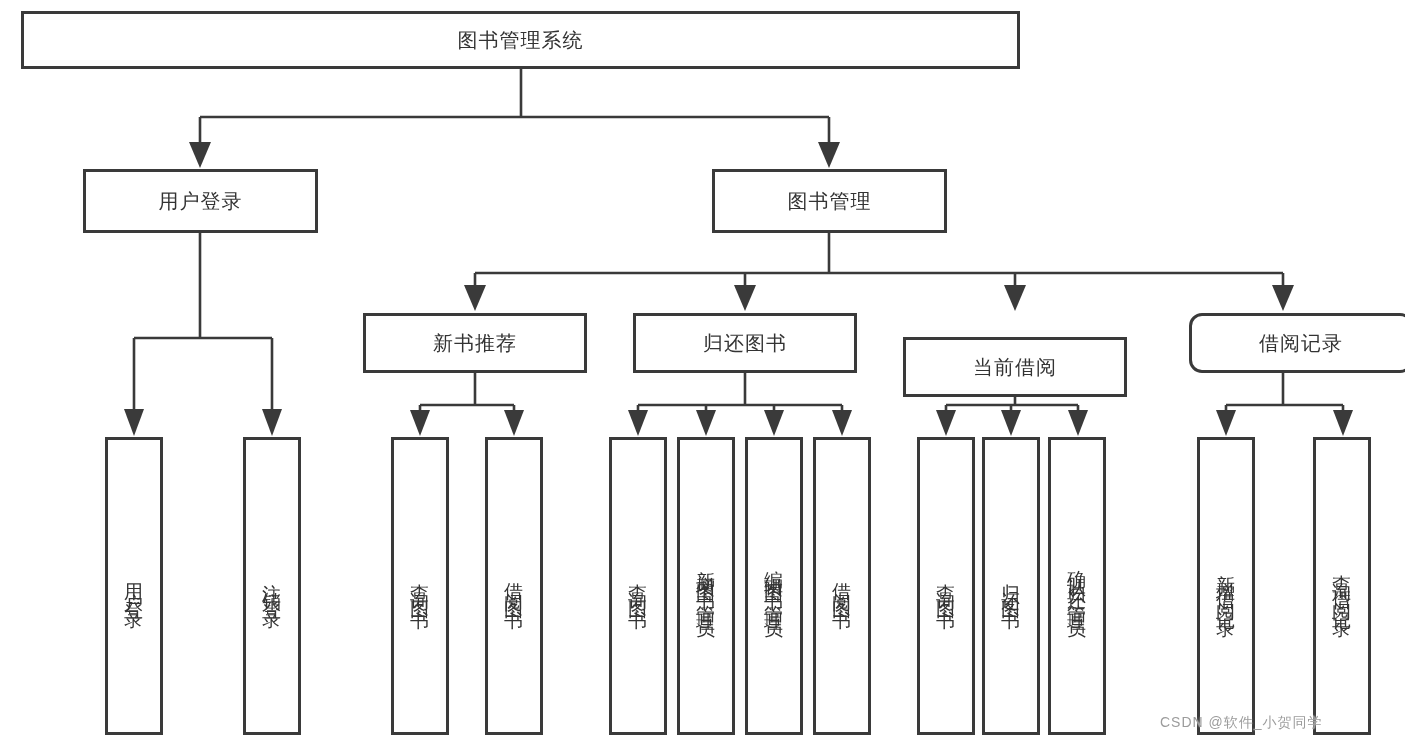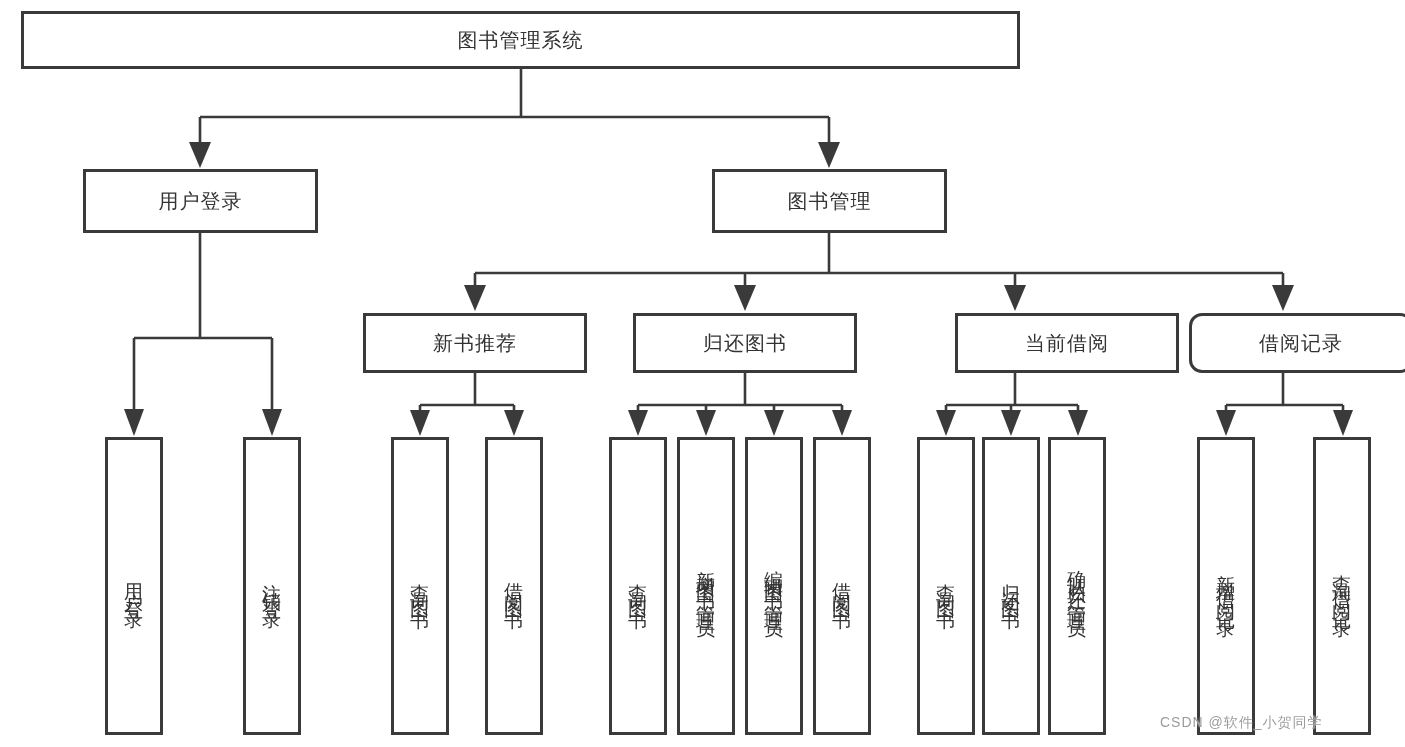--- a/index.html
+++ b/index.html
@@ -51,21 +51,21 @@
   }
   
   .n-root   { left: 21px;  top: 11px;  width: 999px; height: 58px; }
   
   .n-login  { left: 83px;  top: 169px; width: 235px; height: 64px; }
   .n-mgmt   { left: 712px; top: 169px; width: 235px; height: 64px; }
   
   .n-l3     { top: 313px; width: 224px; height: 60px; }
   .n-rec    { left: 363px; }
   .n-borrow { left: 633px; }
-  .n-cur    { left: 955px; }
+  .n-cur    { left: 903px; margin-top: 24px; }
   .n-hist   { left: 1189px; border-radius: 13px; }
   
   .leaf     { top: 437px; width: 58px; height: 298px; }
   .lf-1  { left: 105px; }
   .lf-2  { left: 243px; }
   .lf-3  { left: 391px; }
   .lf-4  { left: 485px; }
   .lf-5  { left: 609px; }
   .lf-6  { left: 677px; }
   .lf-7  { left: 745px; }

